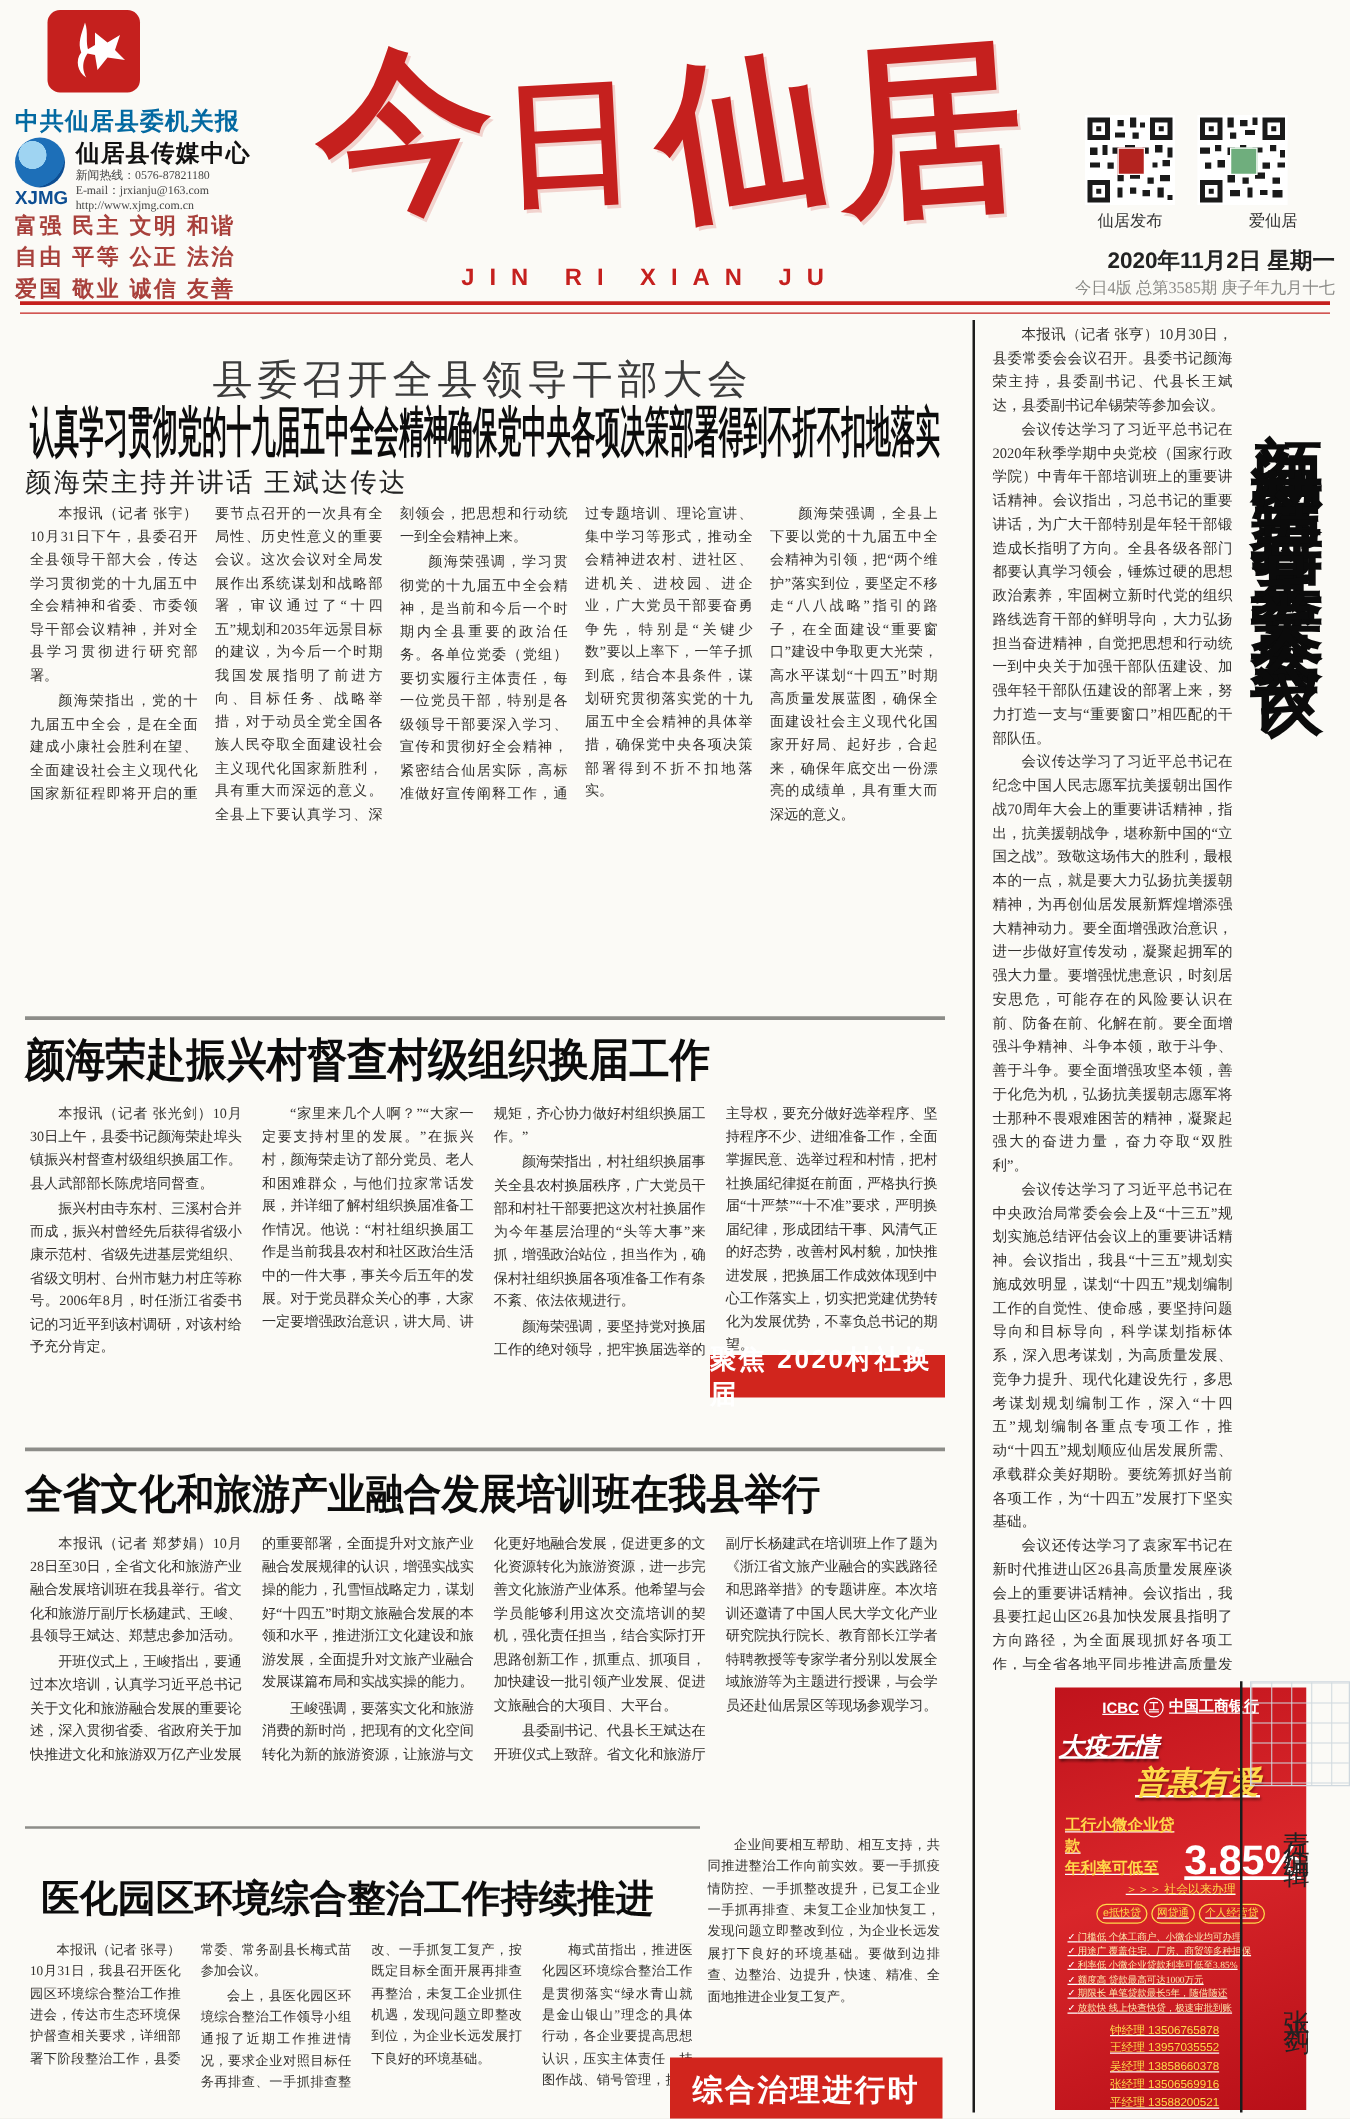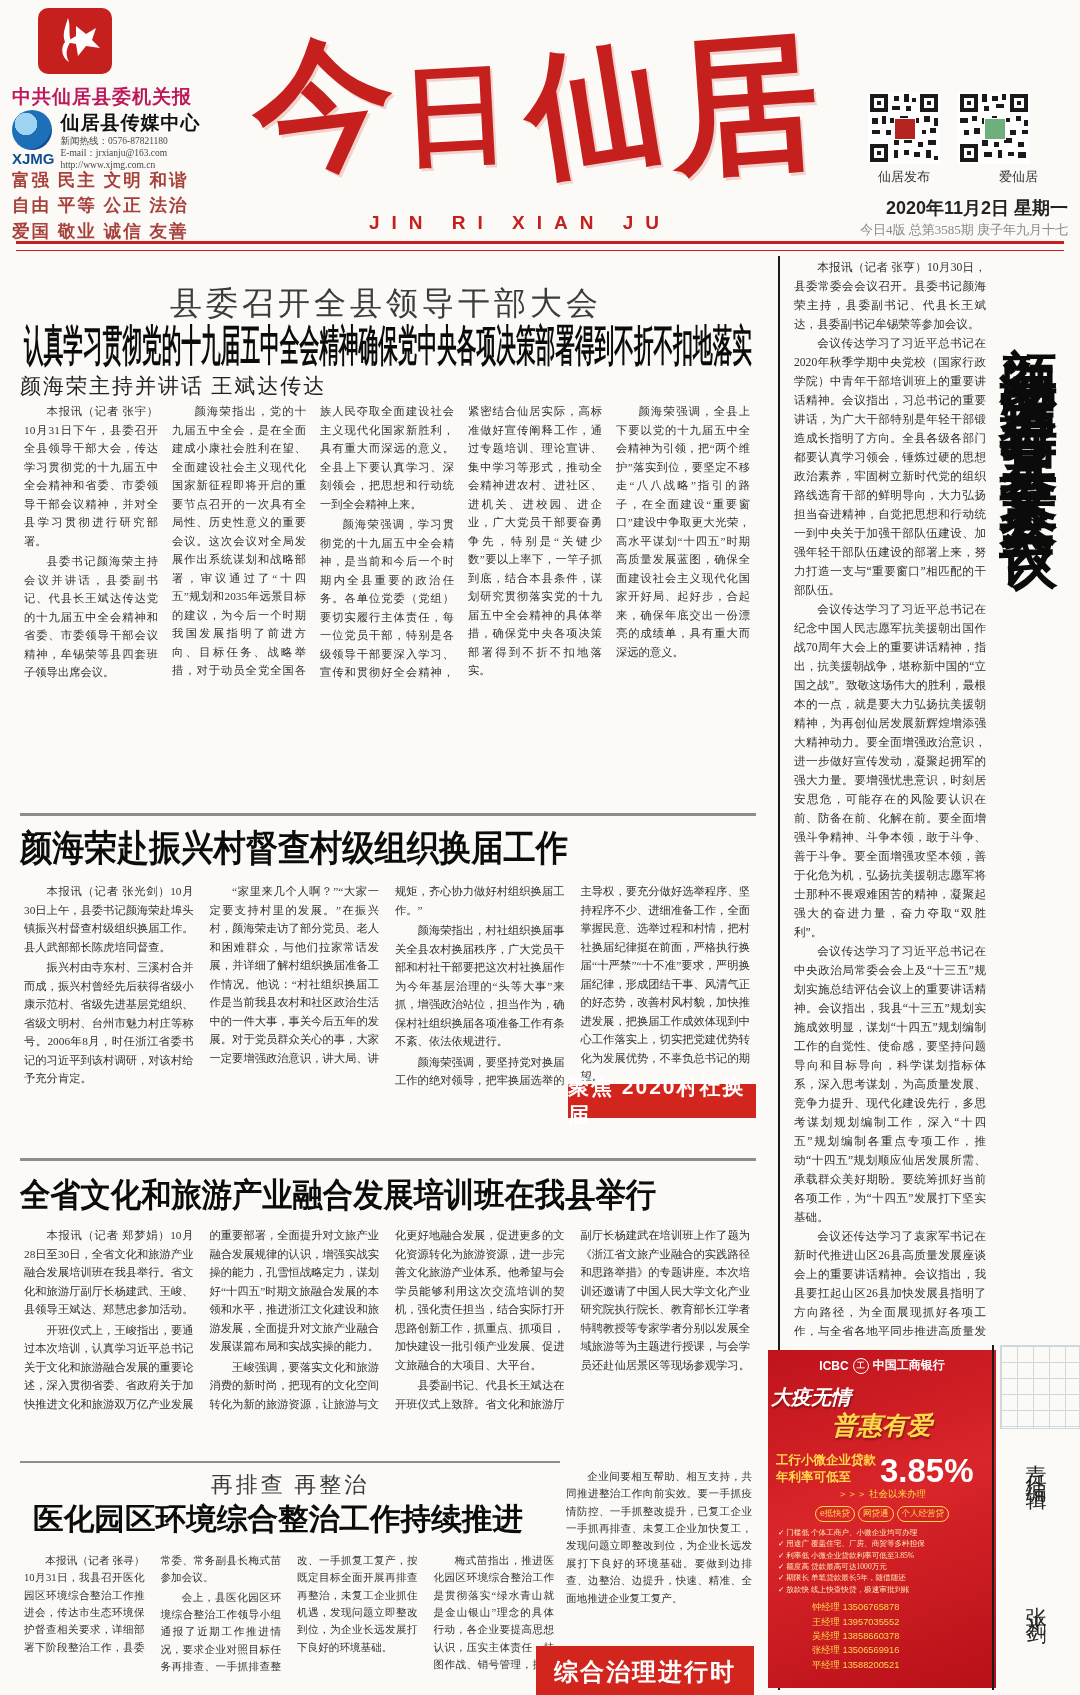--- a/index.html
+++ b/index.html
@@ -1,21 +1,21 @@
 <!DOCTYPE html>
 <html><head>
 <meta charset="utf-8">
 <style>
   html,body{margin:0;padding:0;background:#e8e6e0;}
   .page{position:relative;width:1080px;height:1695px;margin:0 auto;background:#fbfaf6;overflow:hidden;
         font-family:"Liberation Serif",serif;color:#2b2b2b;}
   .abs{position:absolute;}
   
   .logo-box{left:38px;top:8px;width:74px;height:66px;background:#c5201e;border-radius:10px;}
-  .org-label{left:12px;top:84px;width:212px;text-align:left;color:#be185d;font-weight:bold;
+  .org-label{left:12px;top:84px;width:212px;text-align:left;color:#0369a1;font-weight:bold;
              font-size:19px;font-family:"Liberation Sans",sans-serif;letter-spacing:1px;}
   .media{left:12px;top:110px;width:224px;display:flex;gap:6px;align-items:flex-start;}
   .globe{width:40px;height:40px;border-radius:50%;
          background:radial-gradient(circle at 35% 35%,#9fd4f2 0 30%,#1d6fb8 31% 70%,#0d4e93 71%);}
   .xjmg{font-family:"Liberation Sans",sans-serif;font-weight:bold;font-size:15px;color:#0d4e93;}
   .media-name{font-size:19px;font-weight:bold;color:#111;letter-spacing:1px;}
   .media-small{font-size:9.5px;color:#444;line-height:1.25;}
   .values{left:12px;top:168px;width:224px;color:#a8403b;font-weight:bold;font-size:17.5px;
           font-family:"Liberation Sans",sans-serif;line-height:1.45;letter-spacing:2px;}
   .masthead{left:235px;top:28px;width:600px;height:180px;display:flex;align-items:flex-start;
@@ -48,22 +48,22 @@
   
   .badge{background:#d1251d;color:#fff;font-family:"Liberation Sans",sans-serif;font-weight:900;
          display:flex;align-items:center;justify-content:center;letter-spacing:2px;}
   
   .vrule{background:#1c1c1c;}
   .right-body{font-size:11.6px;line-height:19px;text-align:justify;overflow:hidden;color:#33312e;}
   .right-body p{margin:0;text-indent:2em;}
   .v-headline{writing-mode:vertical-rl;text-orientation:upright;font-family:"Liberation Sans",sans-serif;
               font-weight:900;font-size:58px;letter-spacing:14px;color:#0b0b0b;line-height:1;}
   
-  .ad{left:768px;top:1350px;width:228px;height:338px;overflow:hidden;color:#fff;
-      background:linear-gradient(160deg,#c0131c 0%,#d9262a 45%,#b80f18 100%);}
+  .ad{left:844px;top:1350px;width:201px;height:338px;overflow:hidden;color:#fff;
+      background:linear-gradient(160deg,#c0131c 0%,#d9262a 45%,#b80f18 100%);text-decoration:underline;}
   .ad-head{display:flex;align-items:center;gap:4px;justify-content:center;margin-top:7px;
            font-family:"Liberation Sans",sans-serif;font-weight:bold;font-size:12px;}
   .icbc-dot{display:inline-flex;width:14px;height:14px;border:1.5px solid #fff;border-radius:50%;
             align-items:center;justify-content:center;font-size:8px;}
   .ad-slogan1{margin:10px 0 0 3px;font-size:20px;font-weight:900;font-style:italic;
               font-family:"Liberation Sans",sans-serif;text-shadow:1px 2px 2px rgba(0,0,0,.35);}
   .ad-slogan2{margin:-2px 0 0 64px;font-size:25px;font-weight:900;font-style:italic;color:#ffd94a;
               font-family:"Liberation Sans",sans-serif;text-shadow:1px 2px 2px rgba(0,0,0,.35);}
   .ad-rate{display:flex;align-items:flex-end;gap:4px;margin:10px 4px 0 8px;}
   .ad-rate-left{color:#ffd94a;font-weight:bold;font-family:"Liberation Sans",sans-serif;
@@ -228,21 +228,20 @@
   <div class="abs issue-line">今日4版  总第3585期  庚子年九月十七</div>
   <div class="abs red-rule"></div>
 
   <div class="abs kicker1">县委召开全县领导干部大会</div>
   <svg class="abs headline-svg" style="left:20px;top:316px;" width="736" height="56">
     <text x="368" y="44" text-anchor="middle" textLength="728" lengthAdjust="spacingAndGlyphs" font-size="43">认真学习贯彻党的十九届五中全会精神确保党中央各项决策部署得到不折不扣地落实</text>
   </svg>
   <div class="abs subtitle1">颜海荣主持并讲话 王斌达传达</div>
   <div class="abs body-cols c5" style="left:24px;top:402px;width:726px;height:404px;">
       <p>本报讯（记者 张宇）10月31日下午，县委召开全县领导干部大会，传达学习贯彻党的十九届五中全会精神和省委、市委领导干部会议精神，并对全县学习贯彻进行研究部署。</p>
-      <p>县委书记颜海荣主持会议并讲话，县委副书记、代县长王斌达传达党的十九届五中全会精神和省委、市委领导干部会议精神，牟锡荣等县四套班子领导出席会议。</p>
       <p>颜海荣指出，党的十九届五中全会，是在全面建成小康社会胜利在望、全面建设社会主义现代化国家新征程即将开启的重要节点召开的一次具有全局性、历史性意义的重要会议。这次会议对全局发展作出系统谋划和战略部署，审议通过了“十四五”规划和2035年远景目标的建议，为今后一个时期我国发展指明了前进方向、目标任务、战略举措，对于动员全党全国各族人民夺取全面建设社会主义现代化国家新胜利，具有重大而深远的意义。全县上下要认真学习、深刻领会，把思想和行动统一到全会精神上来。</p>
       <p>颜海荣强调，学习贯彻党的十九届五中全会精神，是当前和今后一个时期内全县重要的政治任务。各单位党委（党组）要切实履行主体责任，每一位党员干部，特别是各级领导干部要深入学习、宣传和贯彻好全会精神，紧密结合仙居实际，高标准做好宣传阐释工作，通过专题培训、理论宣讲、集中学习等形式，推动全会精神进农村、进社区、进机关、进校园、进企业，广大党员干部要奋勇争先，特别是“关键少数”要以上率下，一竿子抓到底，结合本县条件，谋划研究贯彻落实党的十九届五中全会精神的具体举措，确保党中央各项决策部署得到不折不扣地落实。</p>
       <p>颜海荣强调，全县上下要以党的十九届五中全会精神为引领，把“两个维护”落实到位，要坚定不移走“八八战略”指引的路子，在全面建设“重要窗口”建设中争取更大光荣，高水平谋划“十四五”时期高质量发展蓝图，确保全面建设社会主义现代化国家开好局、起好步，合起来，确保年底交出一份漂亮的成绩单，具有重大而深远的意义。</p>
     </div>
   <div class="abs divider" style="left:20px;top:813px;width:736px;height:3px;"></div>
 
   <svg class="abs headline-svg" style="left:14px;top:822px;" width="560" height="48">
     <text x="280" y="38" text-anchor="middle" textLength="548" lengthAdjust="spacingAndGlyphs" font-size="36">颜海荣赴振兴村督查村级组织换届工作</text>
   </svg>
   <div class="abs body-cols c4" style="left:24px;top:882px;width:726px;height:270px;">
@@ -259,21 +258,20 @@
     <text x="324" y="36" text-anchor="middle" textLength="636" lengthAdjust="spacingAndGlyphs" font-size="33">全省文化和旅游产业融合发展培训班在我县举行</text>
   </svg>
   <div class="abs body-cols c4" style="left:24px;top:1226px;width:726px;height:230px;">
       <p>本报讯（记者 郑梦娟）10月28日至30日，全省文化和旅游产业融合发展培训班在我县举行。省文化和旅游厅副厅长杨建武、王峻、县领导王斌达、郑慧忠参加活动。</p>
       <p>开班仪式上，王峻指出，要通过本次培训，认真学习近平总书记关于文化和旅游融合发展的重要论述，深入贯彻省委、省政府关于加快推进文化和旅游双万亿产业发展的重要部署，全面提升对文旅产业融合发展规律的认识，增强实战实操的能力，孔雪恒战略定力，谋划好“十四五”时期文旅融合发展的本领和水平，推进浙江文化建设和旅游发展，全面提升对文旅产业融合发展谋篇布局和实战实操的能力。</p>
       <p>王峻强调，要落实文化和旅游消费的新时尚，把现有的文化空间转化为新的旅游资源，让旅游与文化更好地融合发展，促进更多的文化资源转化为旅游资源，进一步完善文化旅游产业体系。他希望与会学员能够利用这次交流培训的契机，强化责任担当，结合实际打开思路创新工作，抓重点、抓项目，加快建设一批引领产业发展、促进文旅融合的大项目、大平台。</p>
       <p>县委副书记、代县长王斌达在开班仪式上致辞。省文化和旅游厅副厅长杨建武在培训班上作了题为《浙江省文旅产业融合的实践路径和思路举措》的专题讲座。本次培训还邀请了中国人民大学文化产业研究院执行院长、教育部长江学者特聘教授等专家学者分别以发展全域旅游等为主题进行授课，与会学员还赴仙居景区等现场参观学习。</p>
     </div>
   <div class="abs divider" style="left:20px;top:1461px;width:540px;height:2px;"></div>
 
-  <div class="abs" style="left:120px;top:1470px;width:340px;text-align:center;font-size:22px;color:#3c3c3c;letter-spacing:3px;">再排查  再整治</div>
   <svg class="abs headline-svg" style="left:28px;top:1496px;" width="500" height="42">
     <text x="250" y="33" text-anchor="middle" textLength="490" lengthAdjust="spacingAndGlyphs" font-size="30">医化园区环境综合整治工作持续推进</text>
   </svg>
   <div class="abs body-cols c4" style="left:24px;top:1552px;width:530px;height:138px;font-size:10.6px;">
       <p>本报讯（记者 张寻）10月31日，我县召开医化园区环境综合整治工作推进会，传达市生态环境保护督查相关要求，详细部署下阶段整治工作，县委常委、常务副县长梅式苗参加会议。</p>
       <p>会上，县医化园区环境综合整治工作领导小组通报了近期工作推进情况，要求企业对照目标任务再排查、一手抓排查整改、一手抓复工复产，按既定目标全面开展再排查再整治，未复工企业抓住机遇，发现问题立即整改到位，为企业长远发展打下良好的环境基础。</p>
       <p>梅式苗指出，推进医化园区环境综合整治工作是贯彻落实“绿水青山就是金山银山”理念的具体行动，各企业要提高思想认识，压实主体责任，挂图作战、销号管理，拼搏实干，做到全面、精准、全过程管控，确保整治实效。</p>
     </div>
   <div class="abs body-cols" style="left:566px;top:1468px;width:186px;height:172px;font-size:10.6px;">
       <p>企业间要相互帮助、相互支持，共同推进整治工作向前实效。要一手抓疫情防控、一手抓整改提升，已复工企业一手抓再排查、未复工企业加快复工，发现问题立即整改到位，为企业长远发展打下良好的环境基础。要做到边排查、边整治、边提升，快速、精准、全面地推进企业复工复产。</p>

